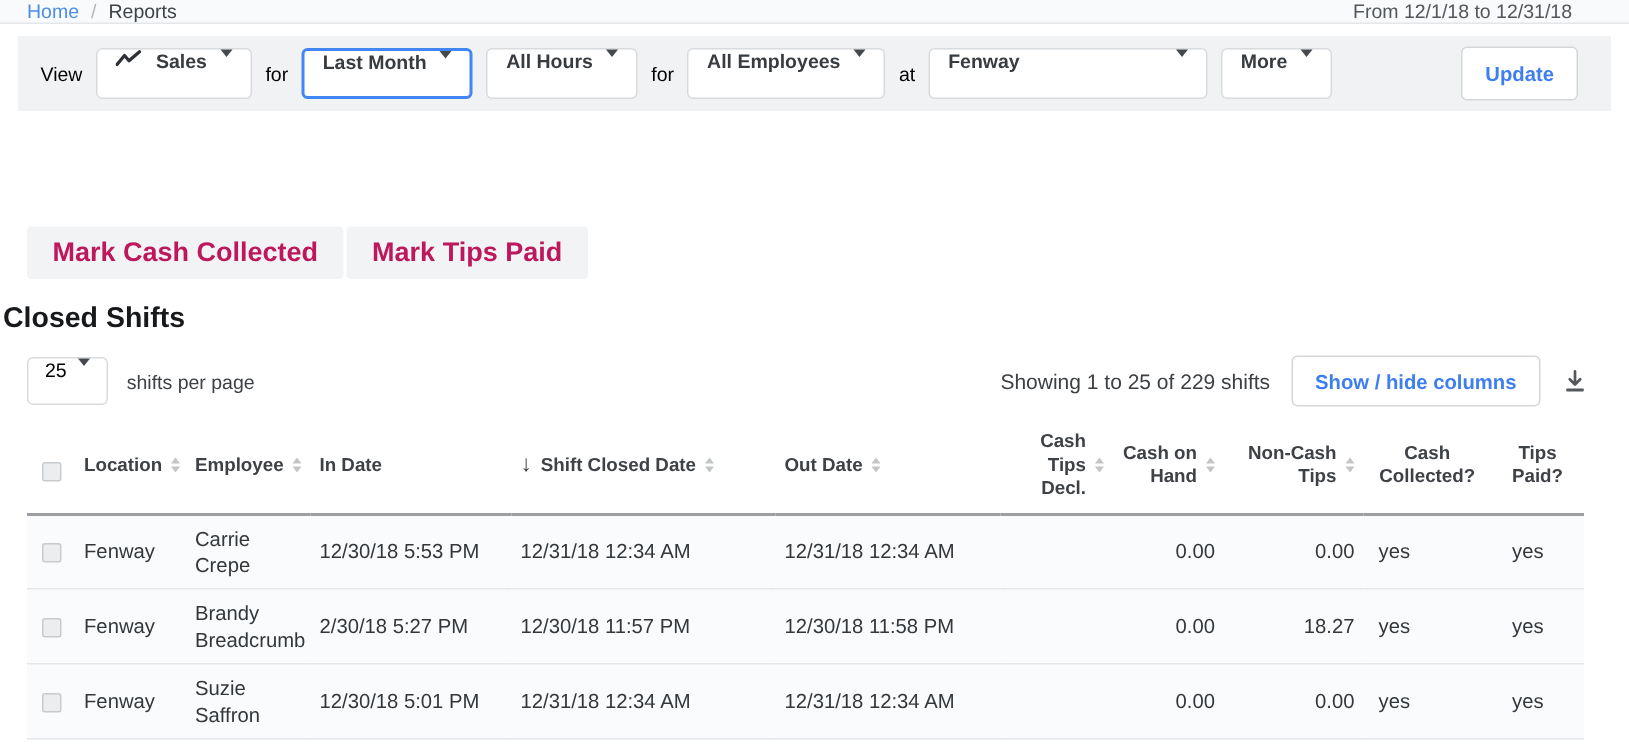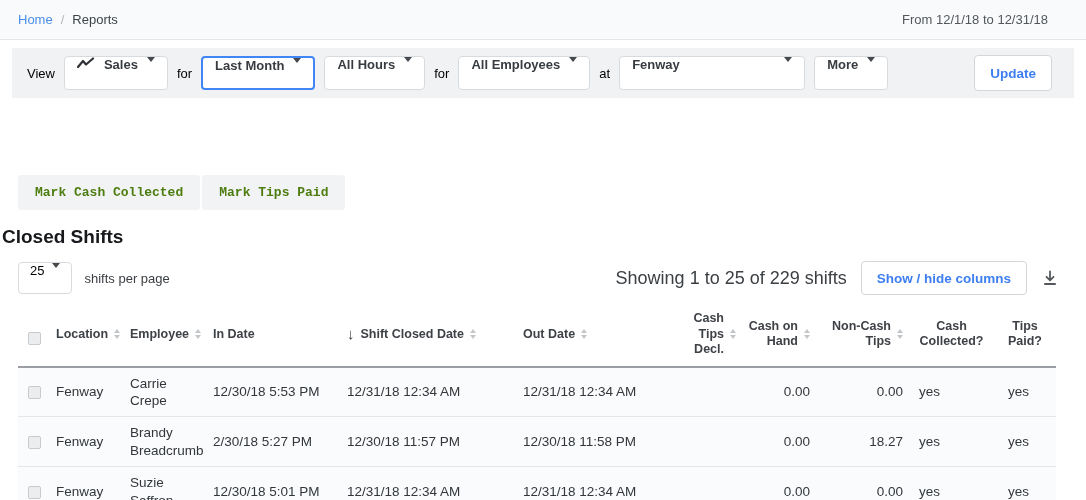--- a/index.html
+++ b/index.html
@@ -5,25 +5,24 @@
   * { box-sizing: border-box; margin: 0; padding: 0; }
   html, body { width: 1086px; height: 500px; overflow: hidden; }
   body {
     font-family: "Liberation Sans", sans-serif;
     background: #ffffff;
     color: #33373b;
     font-size: 13px;
   }
   
   .topbar {
-    height: 40px;
+    height: 16px;
     background: #f9fafb;
     border-bottom: 1px solid #e4e6e9;
     display: flex;
-    align-items: center;
     justify-content: space-between;
     padding: 0 38px 0 18px;
   }
   .breadcrumb { display: flex; align-items: center; gap: 8px; font-size: 13px; }
   .breadcrumb a { color: #4a8ee8; text-decoration: none; cursor: pointer; }
   .crumb-sep { color: #b3b7bb; }
   .crumb-current { color: #3e4347; }
   .date-range { color: #53575c; font-size: 13px; }
 
   
@@ -78,24 +77,24 @@
   }
 
   
   .bulk-actions { margin: 77px 0 0 18px; display: flex; gap: 2px; }
   .bulk-btn {
     background: #f2f3f4;
     border: none;
     border-radius: 3px;
     height: 35px;
     padding: 0 17px;
-    color: #4d7c0f;
-    font-weight: bold;
-    font-size: 13px;
-    font-family: Liberation Mono, monospace;
+    color: #be185d;
+    font-weight: bold;
+    font-size: 18px;
+    font-family: Liberation Sans, sans-serif;
     cursor: default;
   }
 
   
   .section-title {
     margin: 16px 0 0 2px;
     font-size: 19px;
     font-weight: bold;
     color: #17191c;
   }
@@ -104,21 +103,21 @@
   .pagination-row {
     margin: 13px 28px 0 18px;
     display: flex;
     align-items: center;
   }
   .dd-pagesize {
     height: 32px; padding: 0 11px; gap: 8px;
     font-weight: normal; font-size: 13px; color: #000000;
   }
   .per-page { margin-left: 12px; color: #3c4044; }
-  .showing { margin-left: auto; color: #3c4044; font-size: 18px; }
+  .showing { margin-left: auto; color: #3c4044; font-size: 14px; }
   .showhide-btn {
     margin-left: 14px;
     background: #fff;
     border: 1px solid #d4d7da;
     border-radius: 4px;
     height: 34px;
     padding: 0 15px;
     color: #3d7ef0;
     font-weight: bold;
     font-size: 13.5px;

